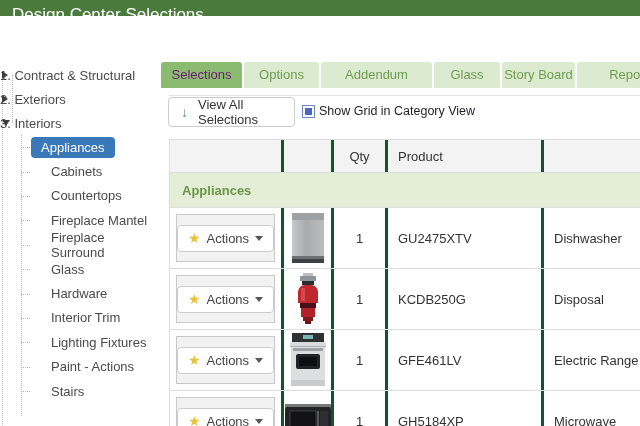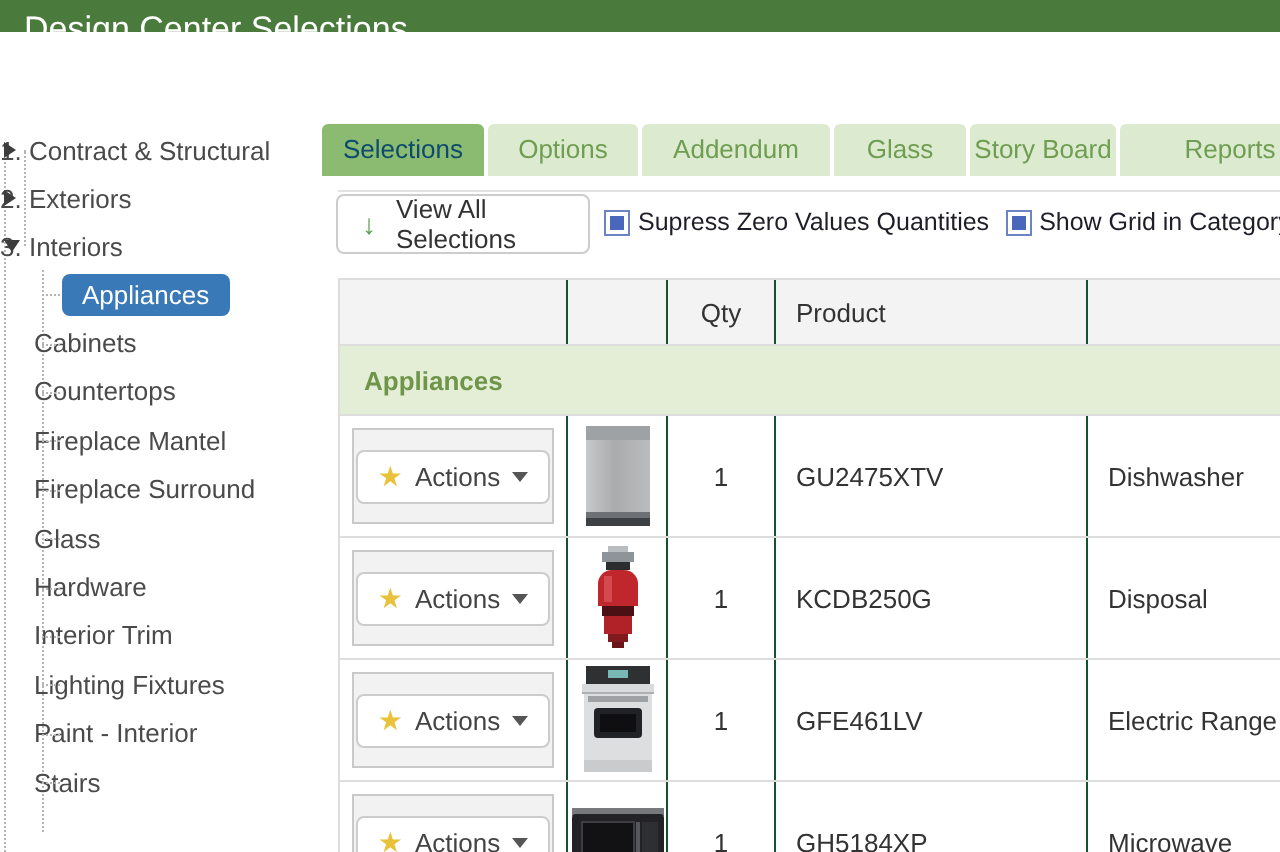--- a/index.html
+++ b/index.html
@@ -16,50 +16,50 @@
   .sidebar { position:absolute; left:0; top:60px; width:161px; bottom:0; padding-top:3px; font-size:13px; color:#4a4a4a; }
   .vline-a { position:absolute; left:2px;  top:12px; bottom:0;  border-left:1px dotted #b5b5b5; }
   .vline-b { position:absolute; left:12px; top:15px; height:48px; border-left:1px dotted #b5b5b5; }
   .vline-c { position:absolute; left:21px; top:75px; height:281px; border-left:1px dotted #b5b5b5; }
 
   .tree-root { position:relative; height:24px; display:flex; align-items:center; cursor:pointer; }
   .arrow { position:absolute; left:2px; top:50%; transform:translateY(-50%); width:0; height:0; }
   .arrow.collapsed { border-left:6px solid #3d3d3d; border-top:4px solid transparent; border-bottom:4px solid transparent; }
   .arrow.expanded  { border-top:6px solid #3d3d3d; border-left:4px solid transparent; border-right:4px solid transparent; }
 
-  .tree-child { position:relative; height:24.4px; display:flex; align-items:center; padding-left:17px; cursor:pointer; }
+  .tree-child { position:relative; height:24.4px; display:flex; align-items:center; padding-left:51px; cursor:pointer; }
   .tree-child::before { content:""; position:absolute; left:21px; top:50%; width:9px; border-top:1px dotted #b5b5b5; }
   .tree-child.selected { padding-left:31px; }
   .pill { background:#3a79b7; color:#fff; border-radius:4px; padding:3px 10px; font-size:13px; }
 
   
   .tabs { position:absolute; left:161px; top:62px; height:26px; display:flex; gap:2px; }
   .tab { height:26px; line-height:26px; text-align:center; font-size:13px; color:#6f9e52;
          background:#dcead0; border-radius:3px 3px 0 0; cursor:pointer; }
-  .tab.active { background:#8bba71; color:#0c4a6e; }
+  .tab.active { background:#8bba71; color:#701a75; }
 
   
   .content-rule { position:absolute; left:169px; right:0; top:95px; border-top:1px solid #e2e2e2; }
   .view-btn { position:absolute; left:168px; top:97px; width:127px; height:30px; background:#fff;
               border:1px solid #ccc; border-radius:4px; display:flex; align-items:center; gap:10px;
               padding-left:12px; font-size:13px; color:#333; cursor:pointer; }
   .dl-arrow { color:#57a155; font-weight:bold; font-size:14px; }
   .checkboxes { position:absolute; left:302px; top:96px; height:30px; right:0; display:flex; align-items:center;
                 gap:8px; font-size:12.5px; color:#1e1e28; white-space:nowrap; overflow:hidden; }
   .cb-group { display:flex; align-items:center; gap:4px; cursor:pointer; }
   .cb { position:relative; width:13px; height:13px; background:#fff; display:inline-block; flex:0 0 auto; }
   .cb.checked { border:1px solid #6c84c4; }
   .cb.checked::after { content:""; position:absolute; left:2px; top:2px; width:7px; height:7px; background:#4a68bb; }
 
   
   .grid { position:absolute; left:169px; top:139px; right:0; border-left:1px solid #ddd; border-top:1px solid #ddd; }
   .t-row { display:grid; grid-template-columns:114px 50px 54px 156px 1fr; }
   .t-head { height:33px; background:#f3f3f3; border-bottom:1px solid #ddd; }
   .t-head .cell { font-size:13px; color:#333; display:flex; align-items:center; }
-  .cell { border-right:1px solid #14532d; padding-left:10px; }
+  .cell { border-right:3px solid #14532d; padding-left:10px; }
   .cell.center { justify-content:center; padding-left:0; text-align:center; }
   .cell.last { border-right:none; }
   .banner { height:35px; background:#e4eed7; border-bottom:1px solid #ddd; display:flex; align-items:center;
             padding-left:12px; font-size:13px; font-weight:bold; color:#6e9549; }
   .d-row { height:61px; border-bottom:1px solid #ddd; background:#fff; }
   .d-row .cell { display:flex; align-items:center; font-size:13px; color:#333; }
 
   .actions-cell { padding:6px !important; }
   .actions-panel { width:100%; height:100%; background:#f2f2f2; border:1px solid #c9c9c9;
                    display:flex; align-items:center; justify-content:center; }
@@ -120,46 +120,42 @@
     <div class="tree-child">
       <span>Hardware</span>
     </div>
     <div class="tree-child">
       <span>Interior Trim</span>
     </div>
     <div class="tree-child">
       <span>Lighting Fixtures</span>
     </div>
     <div class="tree-child">
-      <span>Paint - Interior</span>
+      <span>Paint - Actions</span>
     </div>
     <div class="tree-child">
       <span>Stairs</span>
     </div>
   </div>
 
   <div class="tabs">
     <div class="tab active" style="width:81px">Selections</div>
     <div class="tab" style="width:75px">Options</div>
-    <div class="tab" style="width:94px">Addendum</div>
+    <div class="tab" style="width:111px">Addendum</div>
     <div class="tab" style="width:66px">Glass</div>
     <div class="tab" style="width:73px">Story Board</div>
     <div class="tab" style="width:110px">Reports</div>
   </div>
 
   <div class="content-rule"></div>
   <div class="view-btn">
     <span class="dl-arrow">↓</span>
     <span>View All Selections</span>
   </div>
   <div class="checkboxes">
-    <span class="cb-group">
-      <span class="cb checked"></span>
-      <span>Supress Zero Values Quantities</span>
-    </span>
     <span class="cb-group">
       <span class="cb checked"></span>
       <span>Show Grid in Category View</span>
     </span>
 
   </div>
 
   <div class="grid">
 
     <div class="t-row t-head">

